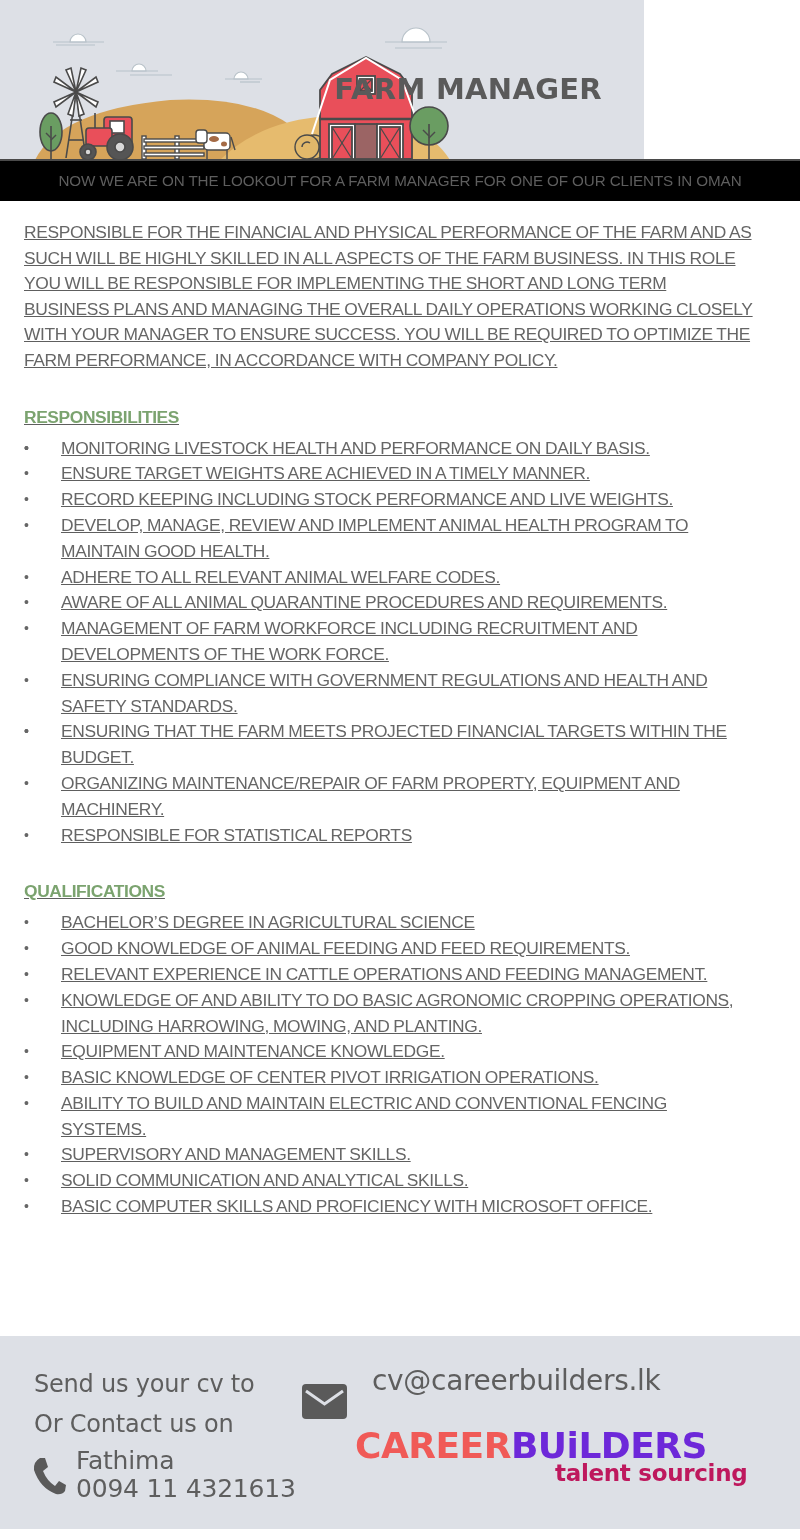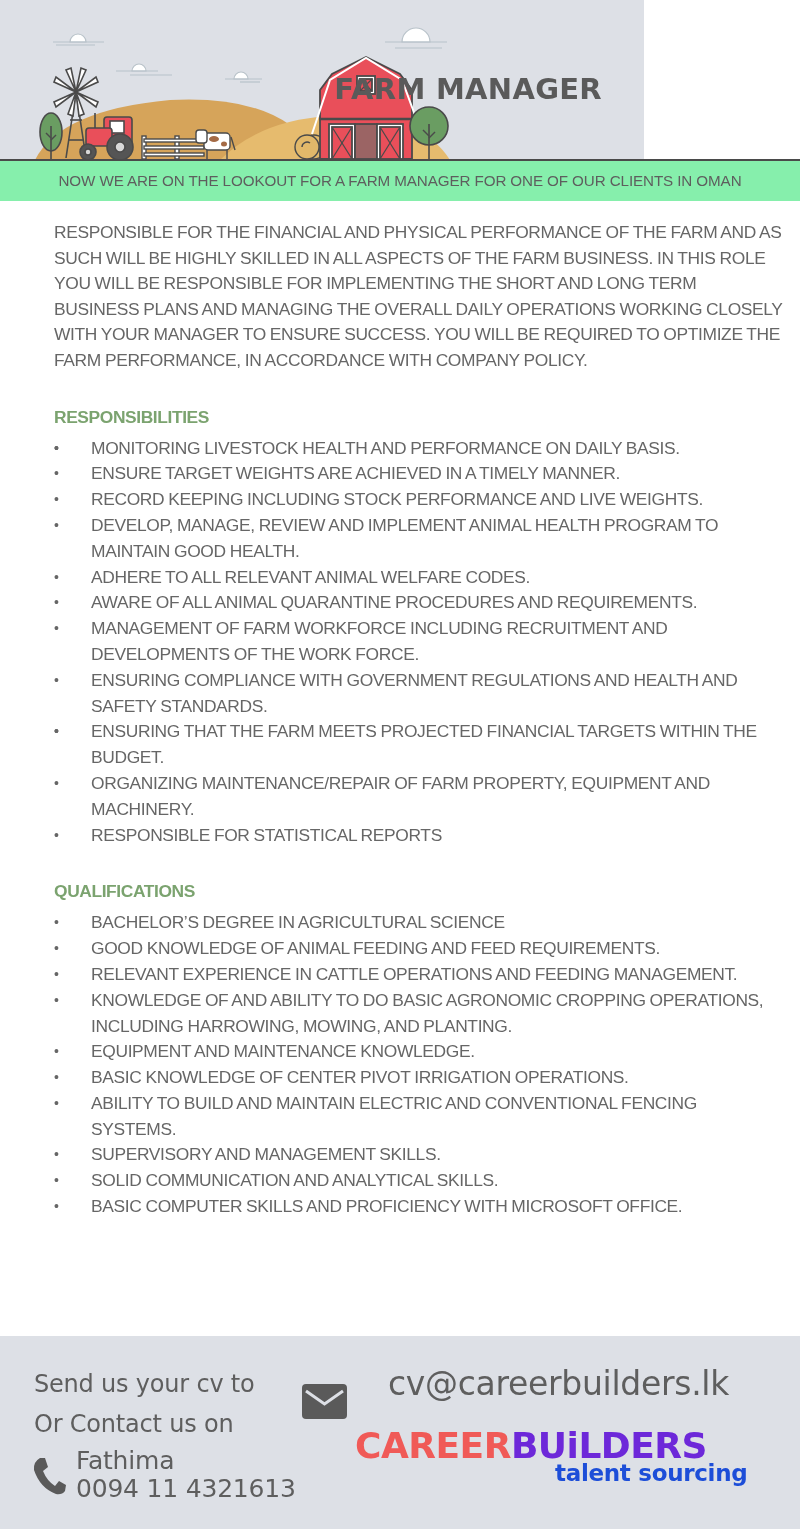--- a/index.html
+++ b/index.html
@@ -3,44 +3,44 @@
 <meta charset="utf-8">
 <style>
   * { box-sizing: border-box; margin: 0; padding: 0; }
   html, body { width: 800px; height: 1540px; background: #ffffff; overflow: hidden; }
   body { font-family: "Liberation Sans", "DejaVu Sans", sans-serif; color: #5e5e5e; position: relative; }
 
   .header { position: absolute; left: 0; top: 0; width: 644px; height: 160px; background: #dde0e6; overflow: hidden; }
   .header svg { position: absolute; left: 0; top: 0; }
   .job-title { position: absolute; right: 42px; top: 72px; font-family: "DejaVu Sans", sans-serif; font-weight: bold; font-size: 29px; color: #5a5a5a; letter-spacing: 0.3px; }
 
-  .banner { position: absolute; left: 0; top: 159px; width: 800px; height: 42px; background: #86efac; border-top: 2px solid #4a4a4a; }
+  .banner { position: absolute; left: 0; top: 159px; width: 800px; height: 42px; background: #000000; border-top: 2px solid #4a4a4a; }
   .banner-text { position: absolute; left: 0; width: 800px; top: 11px; text-align: center; font-size: 15.2px; color: #5e5e5e; letter-spacing: -0.1px; white-space: nowrap; }
 
-  .content { position: absolute; left: 54px; top: 220px; width: 730px; }
+  .content { position: absolute; left: 24px; top: 220px; width: 730px; text-decoration: underline; }
   .intro { font-size: 17.4px; line-height: 25.6px; color: #666; letter-spacing: -0.35px; word-spacing: -0.5px; }
   .section-heading { font-size: 17.4px; color: #7ba36f; letter-spacing: -0.4px; margin-top: 32px; margin-bottom: 8px; line-height: 22px; }
   ul.items { list-style: none; }
   ul.items li { position: relative; padding-left: 37px; font-size: 17.4px; line-height: 25.8px; color: #666; letter-spacing: -0.35px; word-spacing: -0.5px; }
   ul.items li .bullet { position: absolute; left: 0; top: 0; font-size: 14px; color: #666; }
 
   .footer { position: absolute; left: 0; top: 1336px; width: 800px; height: 193px; background: #dde0e6; }
   .f-line { position: absolute; font-family: "DejaVu Sans", sans-serif; font-size: 24px; color: #5e5e5e; white-space: nowrap; letter-spacing: -0.2px; }
   .f-send { left: 34px; top: 34px; }
   .f-or { left: 34px; top: 74px; }
   .f-mail-icon { position: absolute; left: 302px; top: 48px; width: 45px; height: 35px; }
-  .f-email { left: 372px; top: 28px; font-size: 33px; letter-spacing: -0.3px; margin-left: 16px; }
+  .f-email { left: 372px; top: 28px; font-size: 28px; letter-spacing: -0.3px; }
   .f-phone-icon { position: absolute; left: 32px; top: 120px; width: 35px; height: 40px; }
   .f-name { left: 76px; top: 112px; font-size: 25px; line-height: 26px; }
   .f-phone { left: 76px; top: 139px; font-size: 25px; line-height: 28px; }
   .logo { position: absolute; left: 355px; top: 90px; width: 410px; height: 70px; }
   .logo-main { position: absolute; left: 0; top: 0; font-family: "DejaVu Sans", sans-serif; font-weight: bold; font-size: 36px; letter-spacing: -0.5px; white-space: nowrap; line-height: 40px; }
   .logo-career { color: #f05a57; }
   .logo-builders { color: #6d28d9; }
-  .logo-sub { position: absolute; left: 200px; top: 34px; font-family: "DejaVu Sans", sans-serif; font-weight: bold; font-size: 23px; color: #1d4ed8; white-space: nowrap; letter-spacing: -0.3px; }
+  .logo-sub { position: absolute; left: 200px; top: 34px; font-family: "DejaVu Sans", sans-serif; font-weight: bold; font-size: 23px; color: #be185d; white-space: nowrap; letter-spacing: -0.3px; }
 </style>
 </head>
 <body>
 
 <div class="header">
   <svg width="800" height="160" viewBox="0 0 800 160">
 
     <g fill="#ffffff" stroke="#b8c2c9" stroke-width="1.2">
       <path d="M70 42 a8 8 0 0 1 16 0 z"></path>
       <line x1="53" y1="42" x2="104" y2="42"></line>

